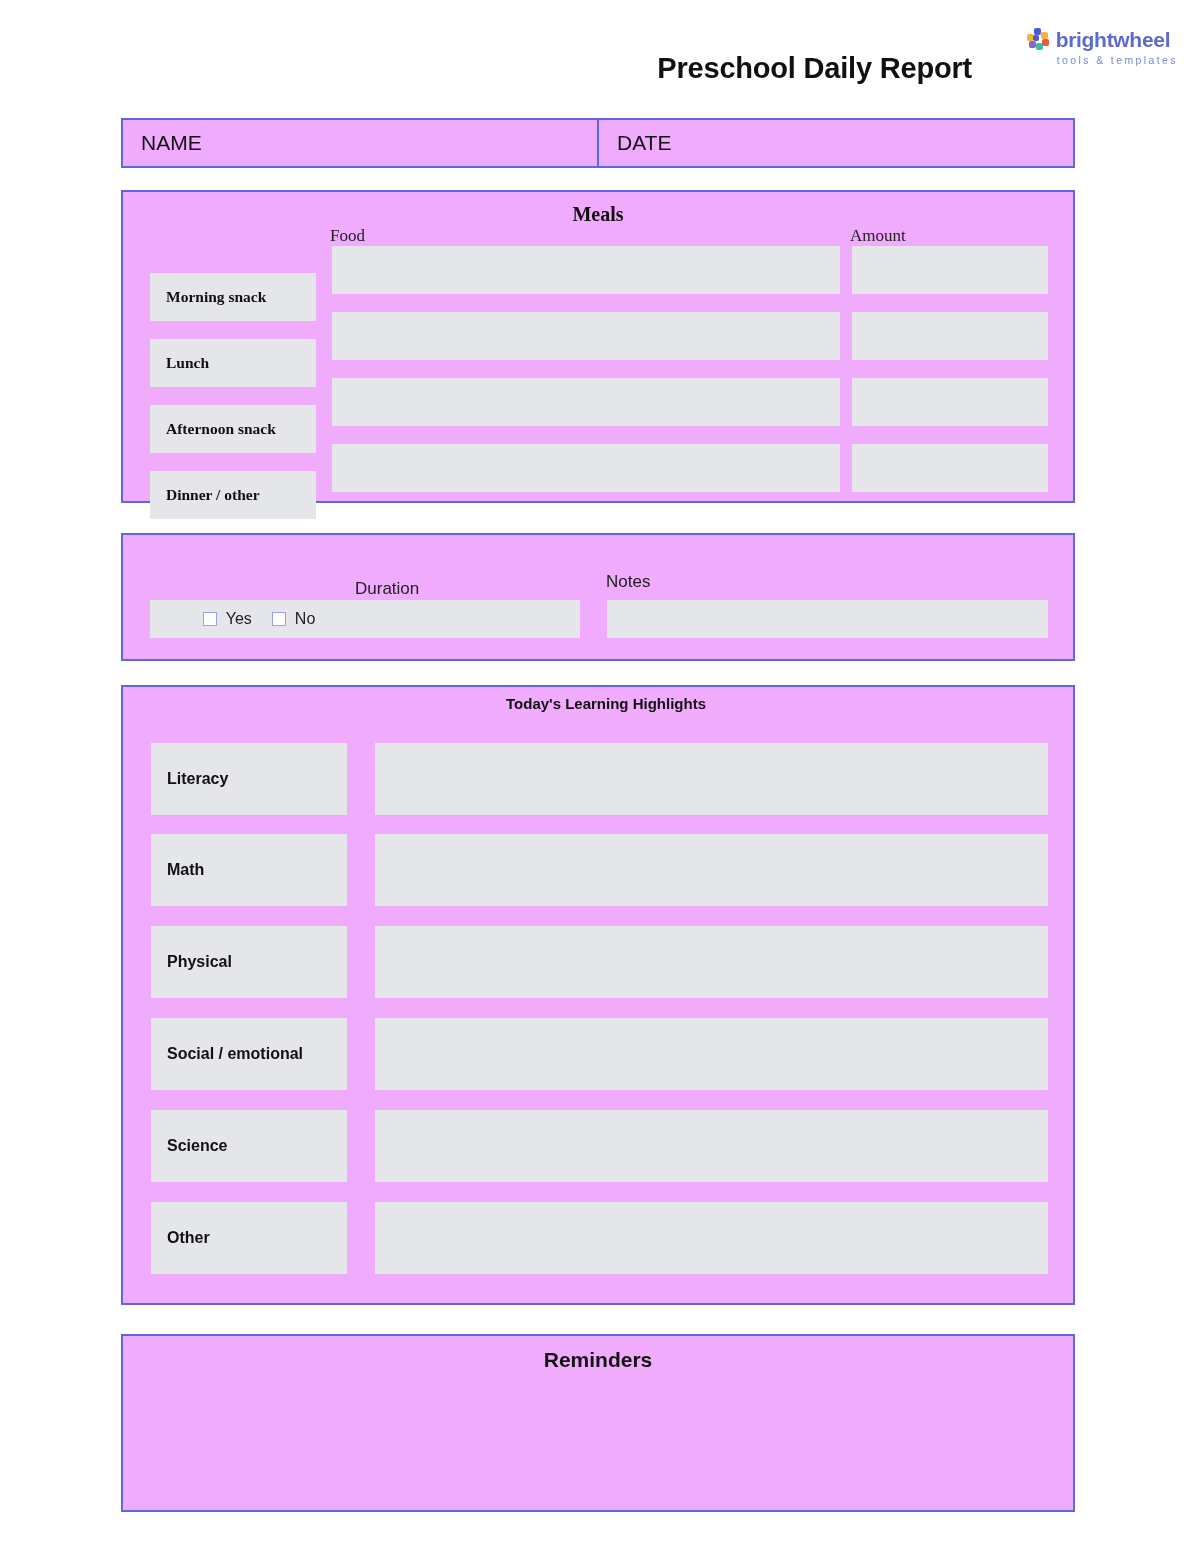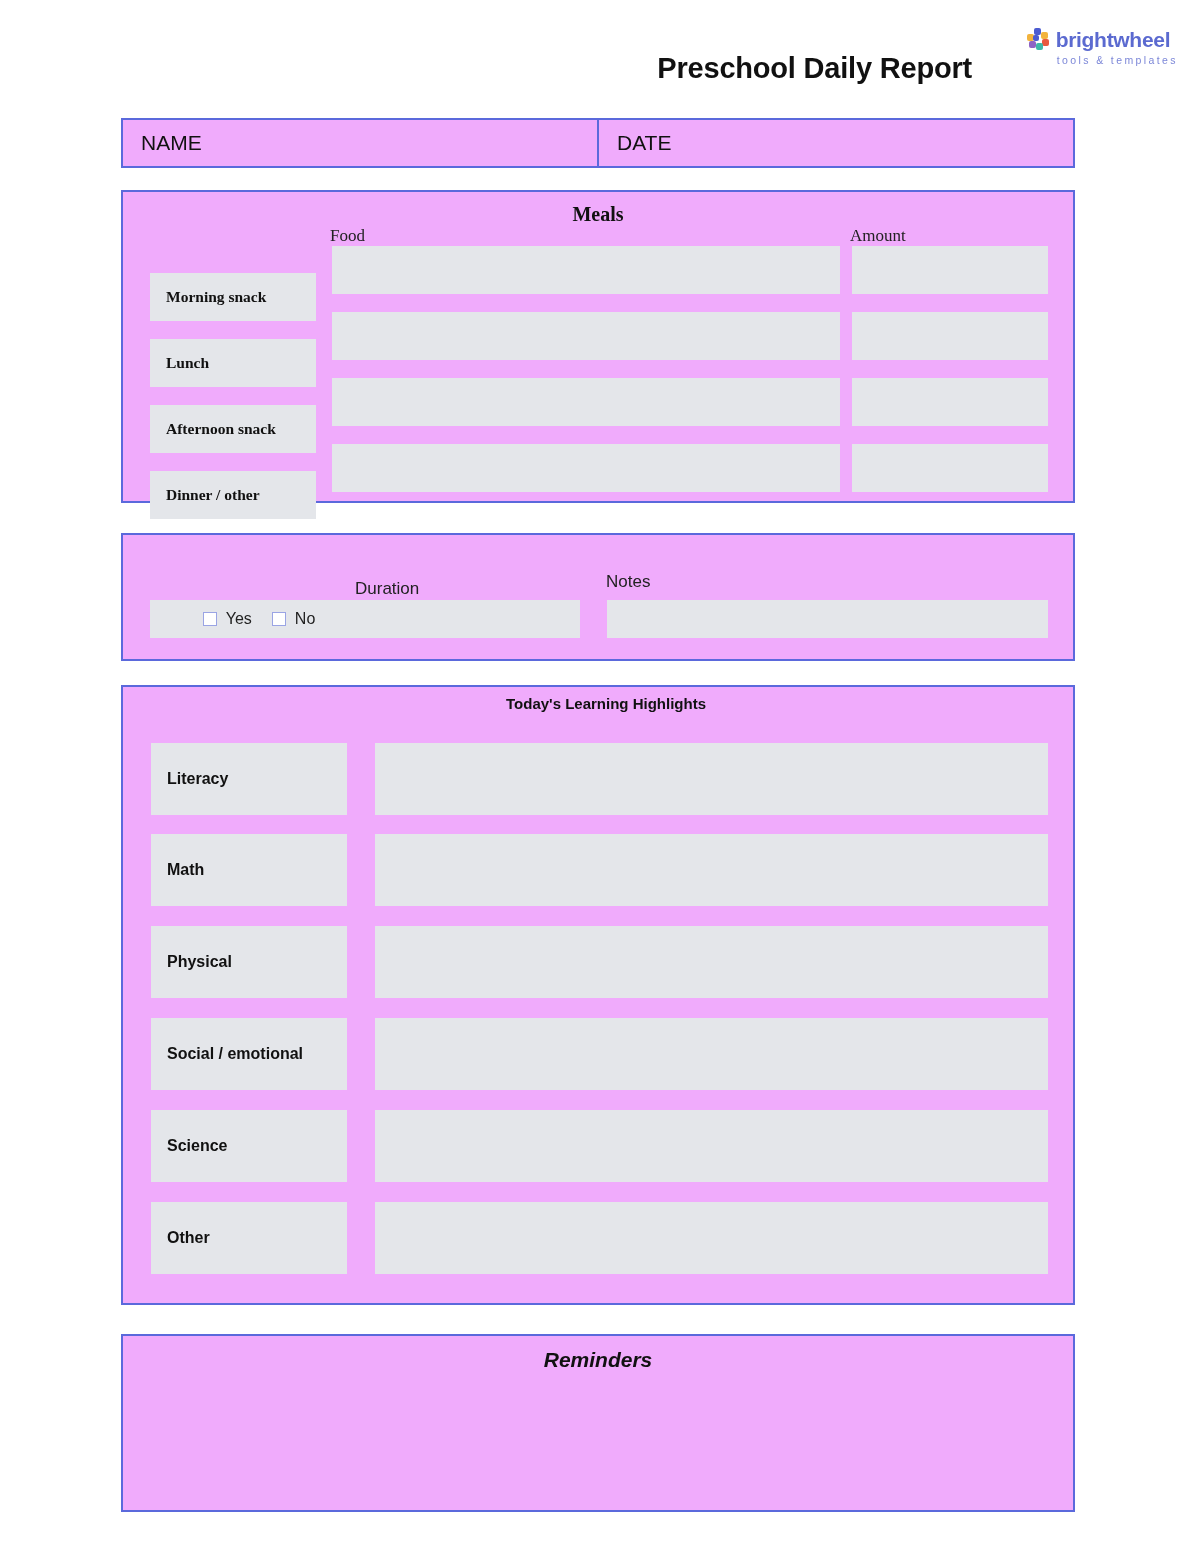--- a/index.html
+++ b/index.html
@@ -155,21 +155,21 @@
 
   
   #learning-panel { left: 121px; top: 685px; width: 954px; height: 620px; }
   #learning-panel .panel-title { position: absolute; top: 8px; left: 0; width: 100%; font-size: 15px; padding-left: 8px; }
   .learn-row { position: absolute; height: 72px; }
   .learn-label { position: absolute; left: 28px; width: 196px; height: 72px; }
   .learn-field { position: absolute; left: 252px; width: 673px; height: 72px; }
   .learn-label.lbl { font-size: 16px; }
 
   
-  #reminders-panel { left: 121px; top: 1334px; width: 954px; height: 178px; font-style: italic; }
+  #reminders-panel { left: 121px; top: 1334px; width: 954px; height: 178px; }
   #reminders-panel .panel-title { position: absolute; top: 12px; left: 0; width: 100%; font-size: 21px; }
 </style>
 </head>
 <body>
 
 <div class="logo">
   <div class="logo-row">
     <span class="logo-mark">
       <i style="left:7.5px;  top:0px;   background:#4B5BD0;"></i>
       <i style="left:14px;   top:4px;   background:#F2B33D;"></i>

